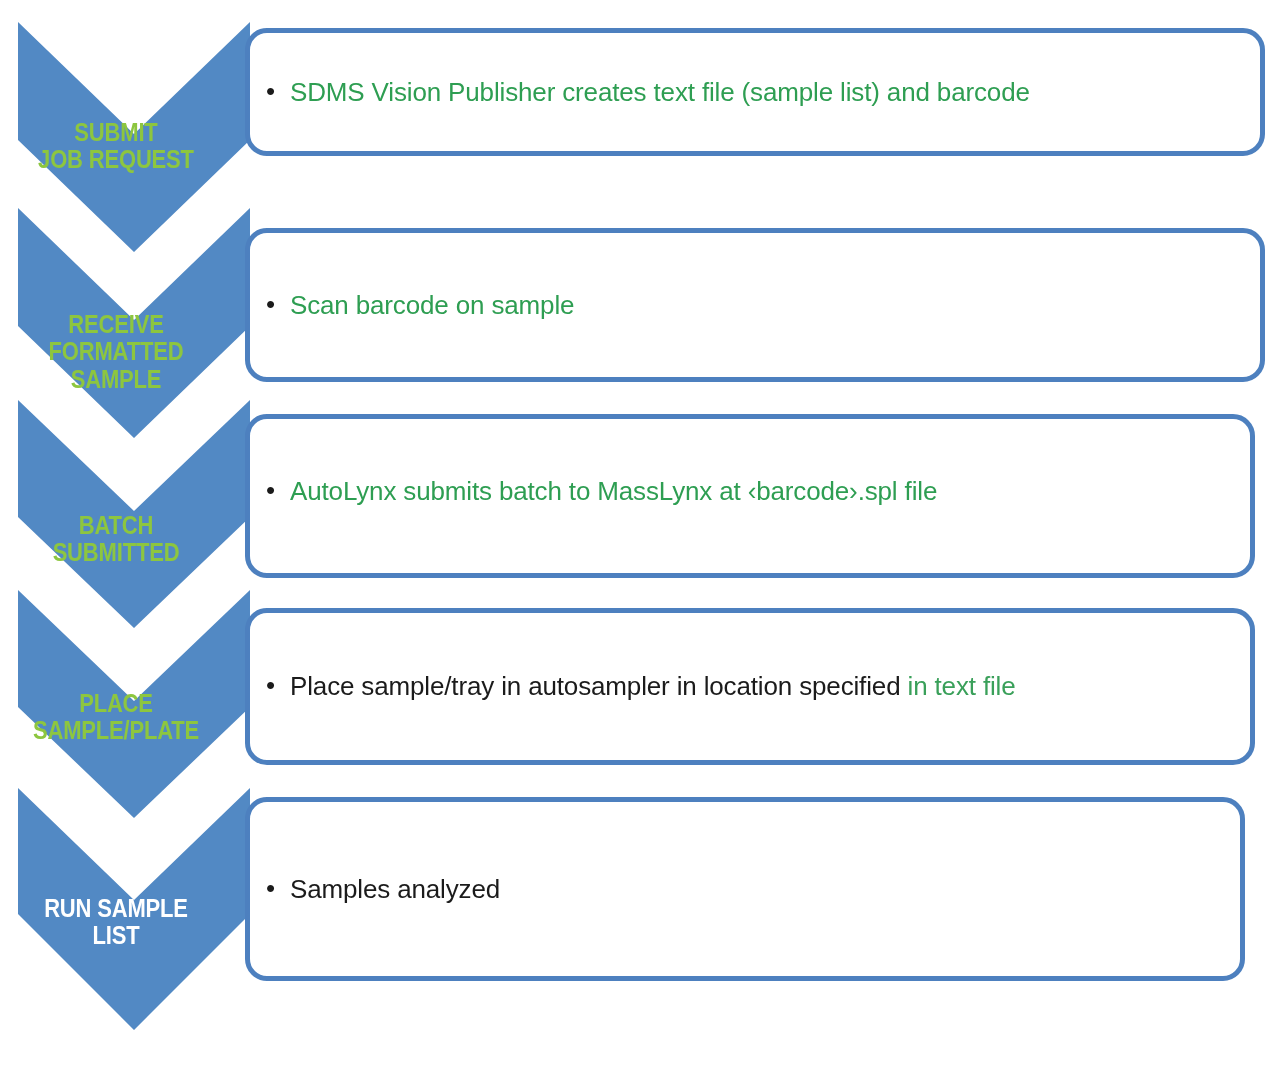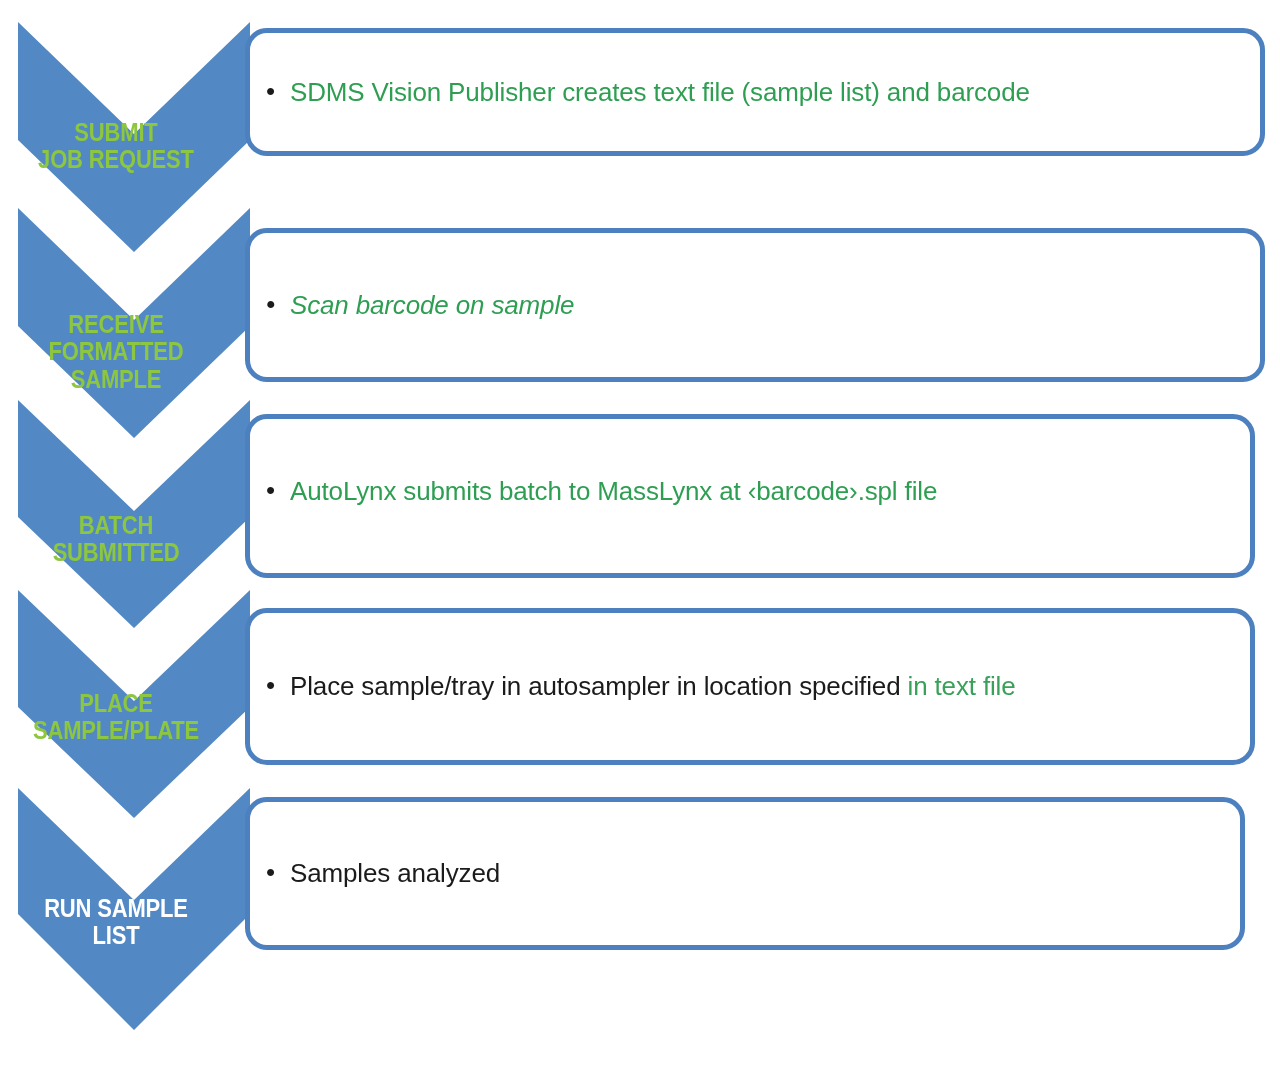--- a/index.html
+++ b/index.html
@@ -106,21 +106,21 @@
 
   <div class="chevron" style="top:208px; height:230px;">
     <svg viewBox="0 0 232 230" preserveAspectRatio="none" aria-hidden="true">
       <polygon points="0,0 116,112 232,0 232,118 116,230 0,118" fill="#5289c4"></polygon>
     </svg>
   </div>
   <div class="chevron-label" style="top:311px; color:#8dc63f;">RECEIVE
 FORMATTED
 SAMPLE</div>
 
-  <div class="card" style="left:245px; top:228px; width:1020px; height:154px; padding:0 0 0 14px;font-style:italic;">
+  <div class="card" style="left:245px; top:228px; width:1020px; height:154px; padding:0 0 0 14px;">
     <ul class="card-list">
       <li style="color:#2e9e52;">Scan barcode on sample</li>
     </ul>
   </div>
 
   <div class="chevron" style="top:400px; height:228px;">
     <svg viewBox="0 0 232 228" preserveAspectRatio="none" aria-hidden="true">
       <polygon points="0,0 116,111 232,0 232,117 116,228 0,117" fill="#5289c4"></polygon>
     </svg>
   </div>
@@ -150,19 +150,19 @@
   </div>
 
   <div class="chevron" style="top:788px; height:242px;">
     <svg viewBox="0 0 232 242" preserveAspectRatio="none" aria-hidden="true">
       <polygon points="0,0 116,112 232,0 232,126 116,242 0,126" fill="#5289c4"></polygon>
     </svg>
   </div>
   <div class="chevron-label" style="top:895px; color:#ffffff;">RUN SAMPLE
 LIST</div>
 
-  <div class="card" style="left:245px; top:797px; width:1000px; height:153px; padding:0 0 0 14px;">
+  <div class="card" style="left:245px; top:797px; width:1000px; height:184px; padding:0 0 0 14px;">
     <ul class="card-list">
       <li style="color:#1b1b1b;">Samples analyzed</li>
     </ul>
   </div>
 
 </div>
 
 </body></html>

